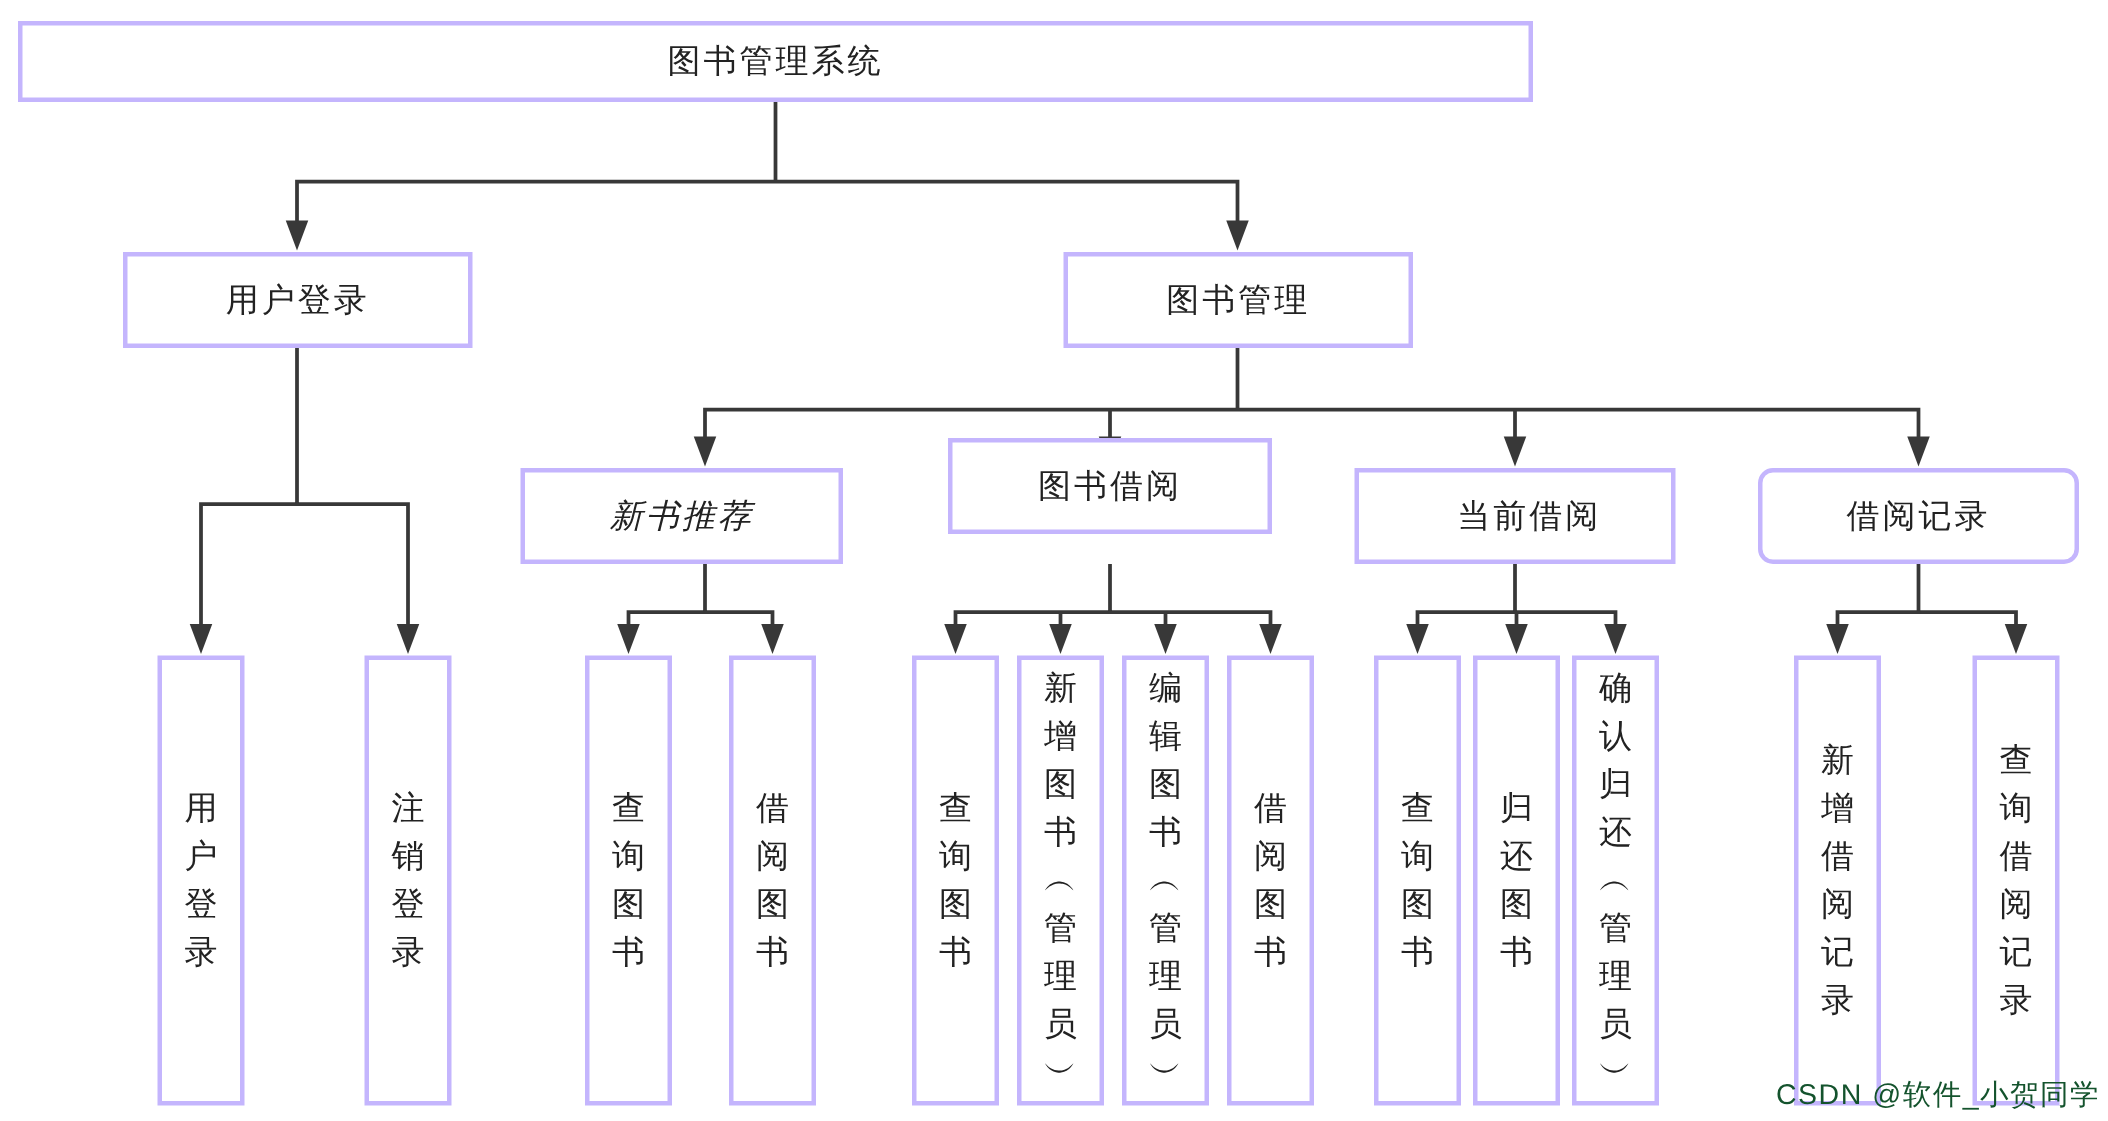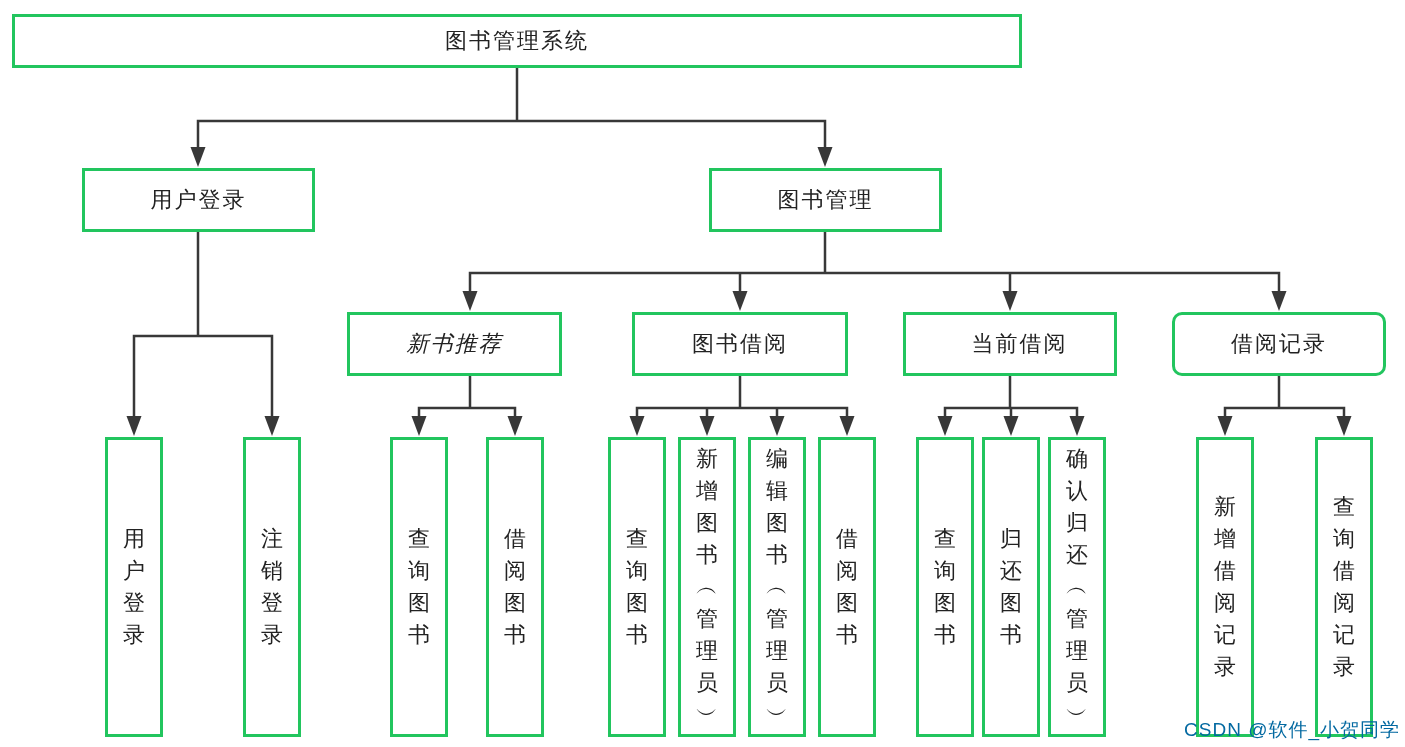--- a/index.html
+++ b/index.html
@@ -13,21 +13,21 @@
   }
   .connectors {
     position: absolute;
     left: 0; top: 0;
     width: 1405px; height: 747px;
     pointer-events: none;
   }
   .node {
     position: absolute;
     box-sizing: border-box;
-    border: 3px solid #22c55e;
+    border: 3px solid #c4b5fd;
     background: #ffffff;
     display: flex;
     align-items: center;
     justify-content: center;
     color: #222222;
   }
   .hbox {
     font-size: 22px;
     letter-spacing: 2px;
     white-space: nowrap;
@@ -41,21 +41,21 @@
     height: 32px;
     line-height: 32px;
     text-align: center;
   }
   .watermark {
     position: absolute;
     right: 5px;
     bottom: 4px;
     font-size: 19px;
     letter-spacing: 1px;
-    color: #0369a1;
+    color: #14532d;
     z-index: 5;
     white-space: nowrap;
   }
 </style>
 </head>
 <body>
 
 <div class="canvas">
 
   <svg class="connectors" viewBox="0 0 1405 747" xmlns="http://www.w3.org/2000/svg">
@@ -90,21 +90,21 @@
       <polygon points="1344,436 1336.5,416 1351.5,416"></polygon>
     </g>
   </svg>
 
   <div class="node hbox" style="left:12px; top:14px; width:1010px; height:54px;">图书管理系统</div>
 
   <div class="node hbox" style="left:709px; top:168px; width:233px; height:64px;">图书管理</div>
   <div class="node hbox" style="left:82px; top:168px; width:233px; height:64px;">用户登录</div>
 
   <div class="node hbox" style="left:347px; top:312px; width:215px; height:64px;font-style:italic;">新书推荐</div>
-  <div class="node hbox" style="left:632px; top:312px; width:216px; height:64px;">图书借阅</div>
+  <div class="node hbox" style="left:632px; top:292px; width:216px; height:64px;">图书借阅</div>
   <div class="node hbox" style="left:903px; top:312px; width:214px; height:64px;padding-left:19px;">当前借阅</div>
   <div class="node hbox" style="left:1172px; top:312px; width:214px; height:64px;border-radius:10px;">借阅记录</div>
 
   <div class="node vbox" style="left:105px; top:437px; width:58px; height:300px;">
       <span class="vchar">用</span>
       <span class="vchar">户</span>
       <span class="vchar">登</span>
       <span class="vchar">录</span>
     </div>
   <div class="node vbox" style="left:243px; top:437px; width:58px; height:300px;">

